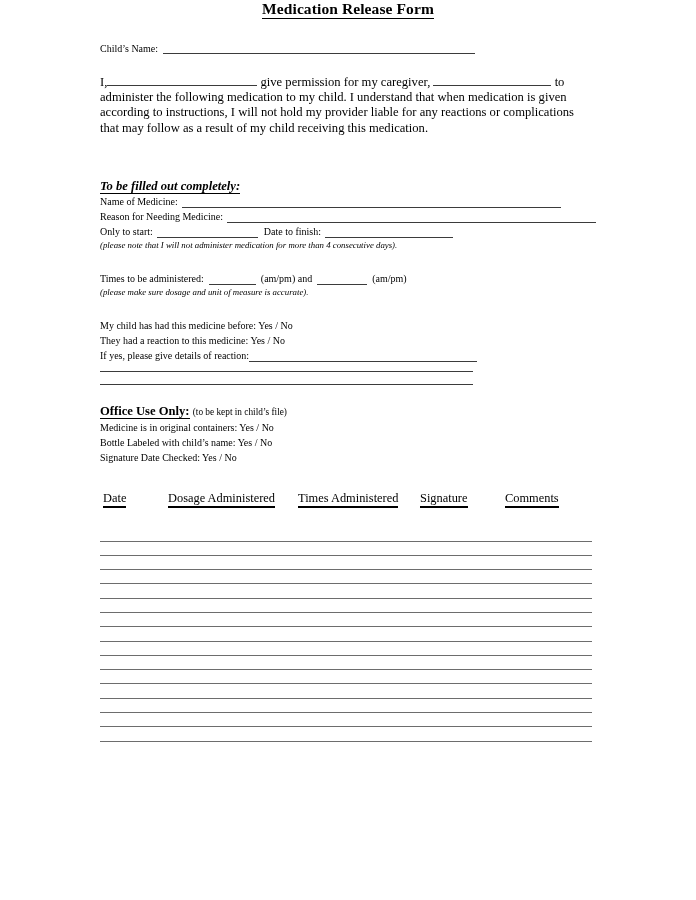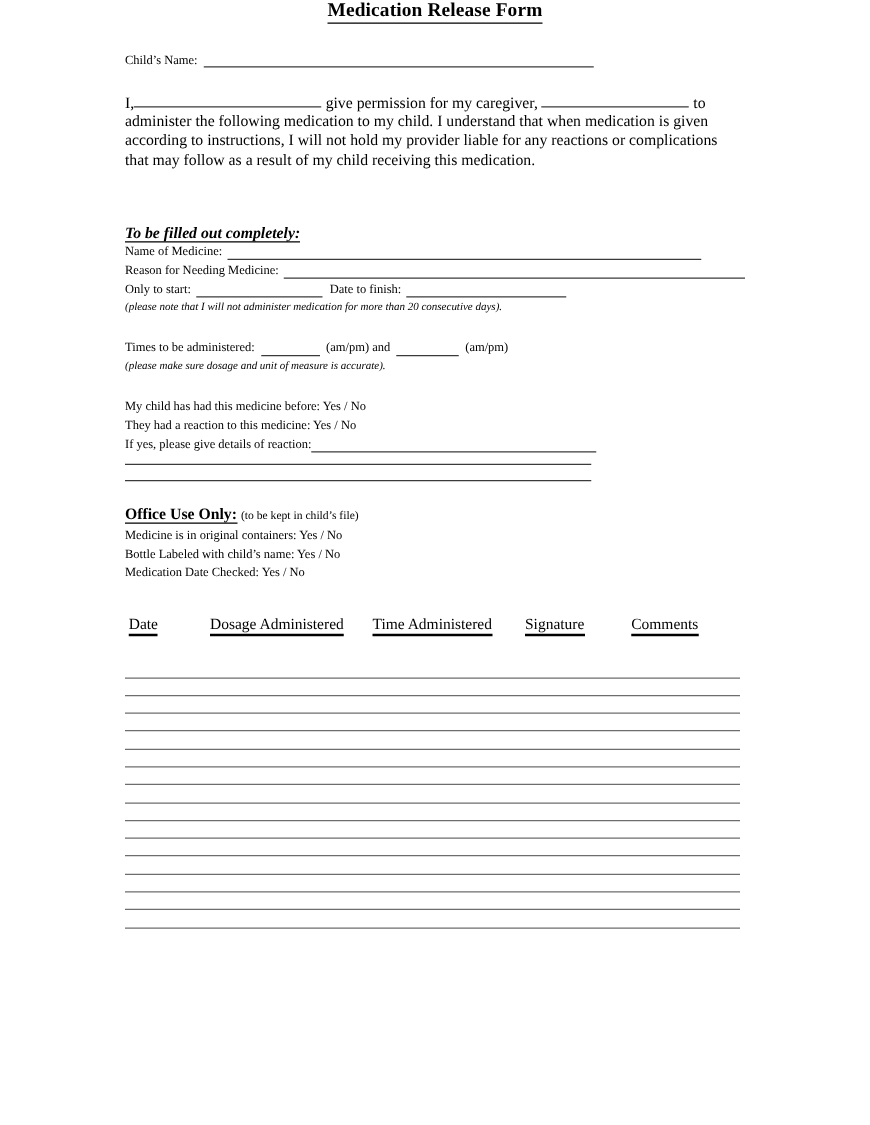--- a/index.html
+++ b/index.html
@@ -176,21 +176,21 @@
       <span class="blank grow" style="margin-left:4px; max-width:379px;"></span>
     </div>
 
     <div class="row">
       <span class="lbl">Only to start:</span>
       <span class="blank" style="width:101px; margin-left:4px;"></span>
       <span class="lbl" style="margin-left:6px;">Date to finish:</span>
       <span class="blank" style="width:128px; margin-left:4px;"></span>
     </div>
 
-    <div class="note">(please note that I will not administer medication for more than 20 consecutive days).</div>
+    <div class="note">(please note that I will not administer medication for more than 4 consecutive days).</div>
 
     <div class="spacer-20"></div>
 
     <div class="row">
       <span class="lbl">Times to be administered:</span>
       <span class="blank" style="width:47px; margin-left:5px;"></span>
       <span class="lbl" style="margin-left:5px;">(am/pm) and</span>
       <span class="blank" style="width:50px; margin-left:5px;"></span>
       <span class="lbl" style="margin-left:5px;">(am/pm)</span>
     </div>
@@ -219,29 +219,29 @@
 
     <div class="office-head"><span class="strong">Office Use Only:</span> <span class="note-inline">(to be kept in child’s file)</span></div>
 
     <div class="row">
       <span class="lbl">Medicine is in original containers: Yes / No</span>
     </div>
     <div class="row">
       <span class="lbl">Bottle Labeled with child’s name: Yes / No</span>
     </div>
     <div class="row">
-      <span class="lbl">Medication Date Checked: Yes / No</span>
+      <span class="lbl">Signature Date Checked: Yes / No</span>
     </div>
 
     <div class="spacer-26"></div>
 
     <div class="tbl-head">
       <span style="left:3px;">Date</span>
       <span style="left:68px;">Dosage Administered</span>
-      <span style="left:198px;">Time Administered</span>
+      <span style="left:198px;">Times Administered</span>
       <span style="left:320px;">Signature</span>
       <span style="left:405px;">Comments</span>
     </div>
 
     <div class="rules" id="rules-container">
         <div class="rule"></div>
         <div class="rule"></div>
         <div class="rule"></div>
         <div class="rule"></div>
         <div class="rule"></div>

